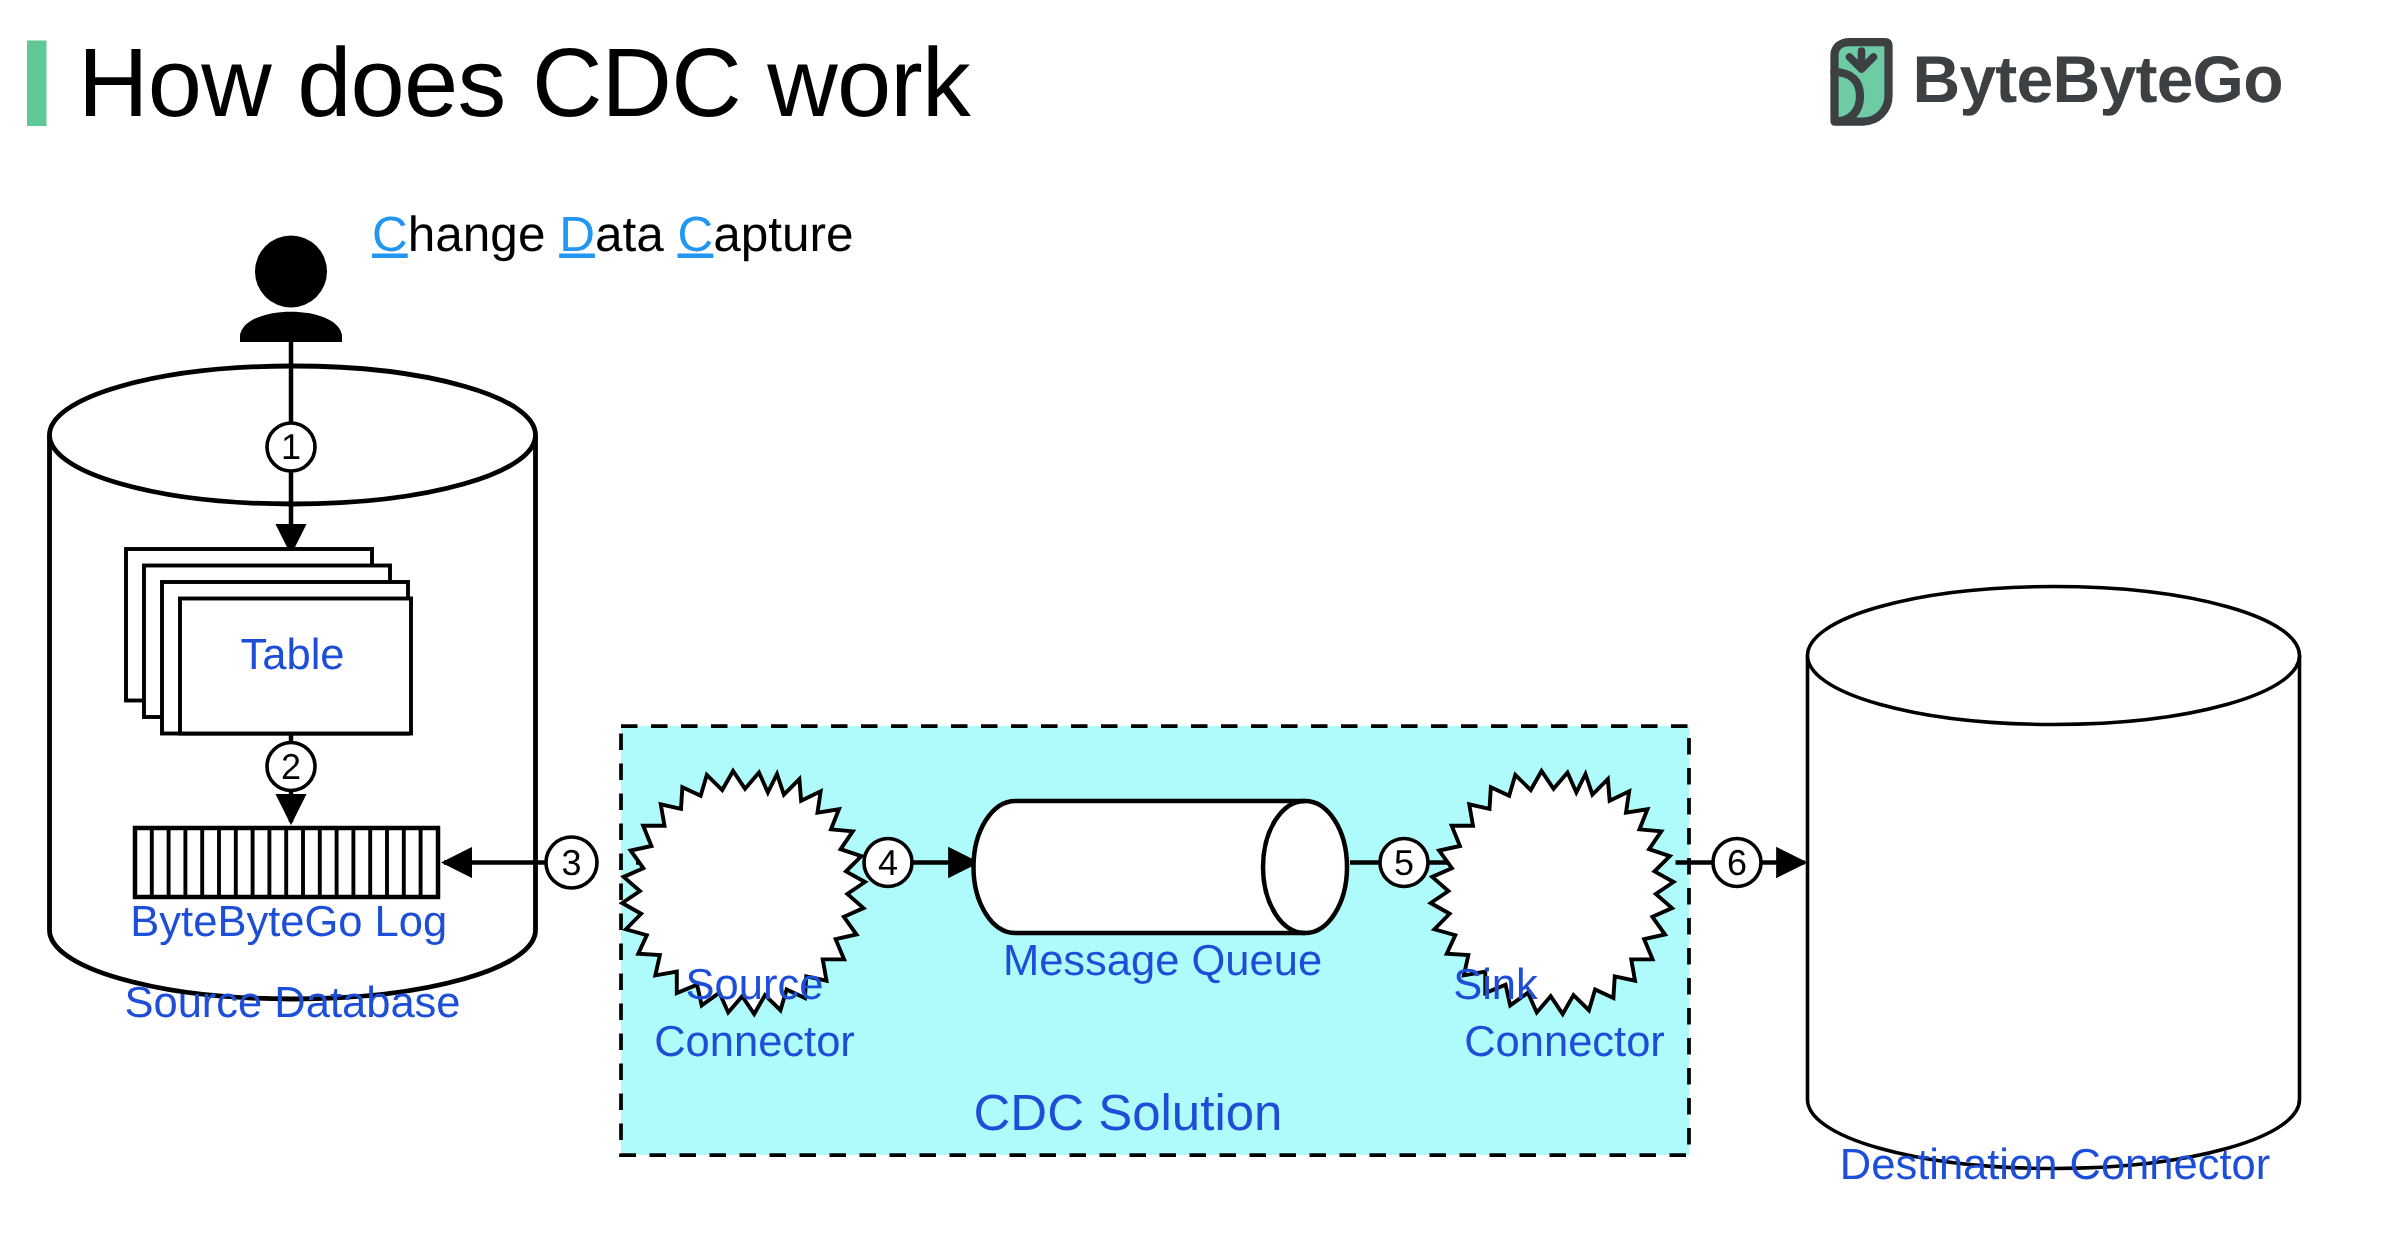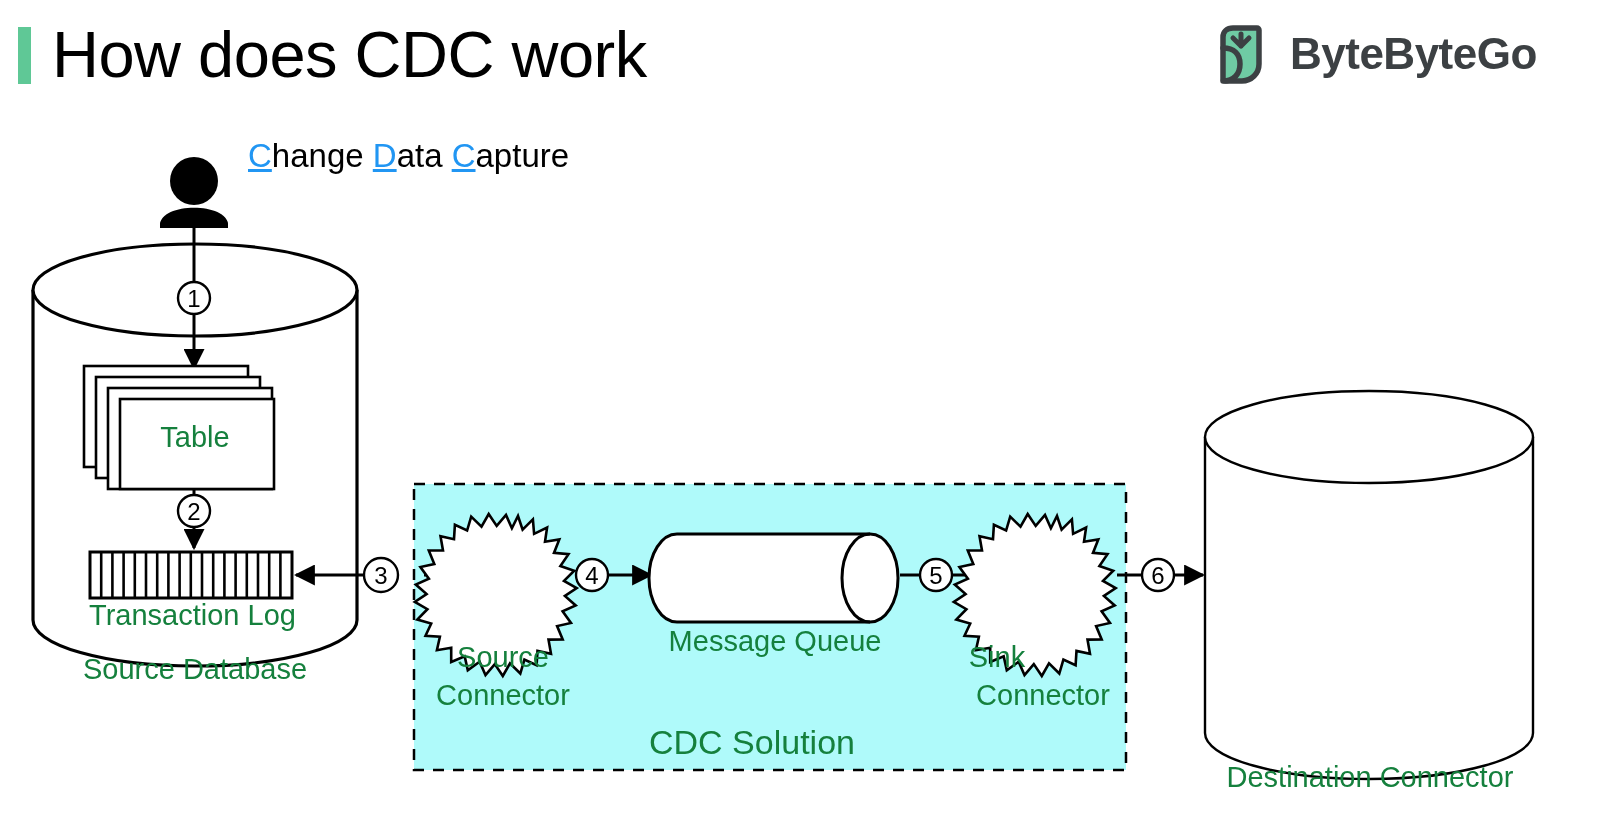--- a/index.html
+++ b/index.html
@@ -54,21 +54,21 @@
     text-underline-offset: 2px;
   }
 
   
   .logo {
     position: absolute;
     left: 1214px;
     top: 24px;
     display: flex;
     align-items: center;
-    gap: 22px;
+    gap: 7px;
   }
   .logo-text {
     font-size: 44px;
     font-weight: bold;
     color: #3C4043;
     letter-spacing: -0.5px;
     white-space: nowrap;
   }
 
   
@@ -78,21 +78,21 @@
     top: 0;
   }
 
   
   .lbl {
     position: absolute;
     font-size: 29px;
     line-height: 34px;
     text-align: center;
     white-space: nowrap;
-    color: #15803d;
+    color: #1d4ed8;
   }
   .lbl.big { font-size: 34px; line-height: 40px; }
   .num {
     position: absolute;
     font-size: 24px;
     line-height: 24px;
     text-align: center;
     width: 34px;
     color: #000;
   }
@@ -226,21 +226,21 @@
     <circle cx="1158" cy="575" r="16" fill="#ffffff" stroke="#000000" stroke-width="2.4"></circle>
 
     <g>
       <path d="M 1205 437 L 1205 733 A 164 46 0 0 0 1533 733 L 1533 437" fill="#ffffff" stroke="#000000" stroke-width="2.4"></path>
       <ellipse cx="1369" cy="437" rx="164" ry="46" fill="#ffffff" stroke="#000000" stroke-width="2.4"></ellipse>
     </g>
   </svg>
 
   <div class="lbl" style="left:120px; top:420px; width:150px;">Table</div>
 
-  <div class="lbl" style="left:60px; top:598px; width:265px;">Transaction Log</div>
+  <div class="lbl" style="left:60px; top:598px; width:265px;">ByteByteGo Log</div>
 
   <div class="lbl" style="left:55px; top:652px; width:280px;">Source Database</div>
 
   <div class="lbl" style="left:410px; top:640px; width:186px;">Source</div>
   <div class="lbl" style="left:410px; top:678px; width:186px;">Connector</div>
 
   <div class="lbl" style="left:640px; top:624px; width:270px;">Message Queue</div>
 
   <div class="lbl" style="left:904px; top:640px; width:186px;">Sink</div>
   <div class="lbl" style="left:950px; top:678px; width:186px;">Connector</div>

